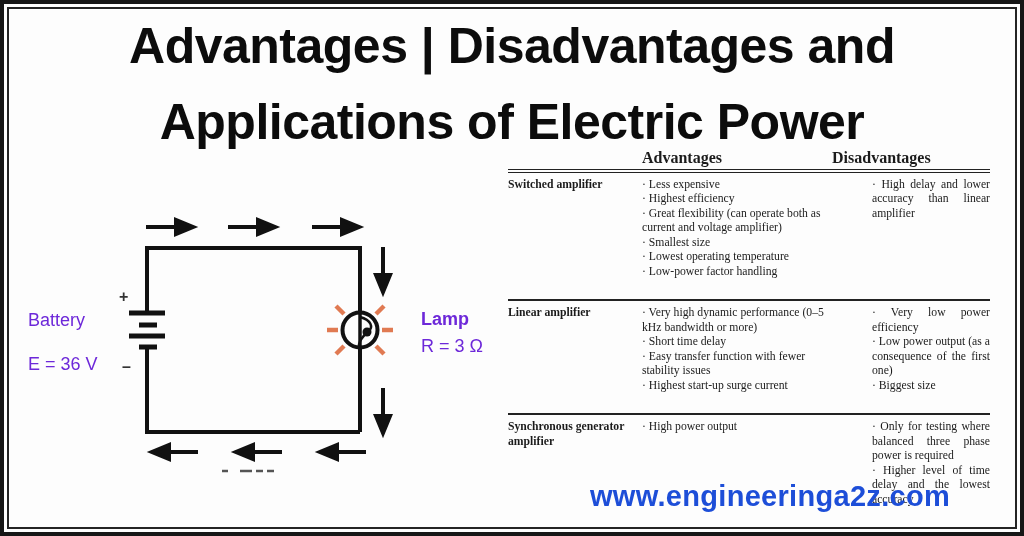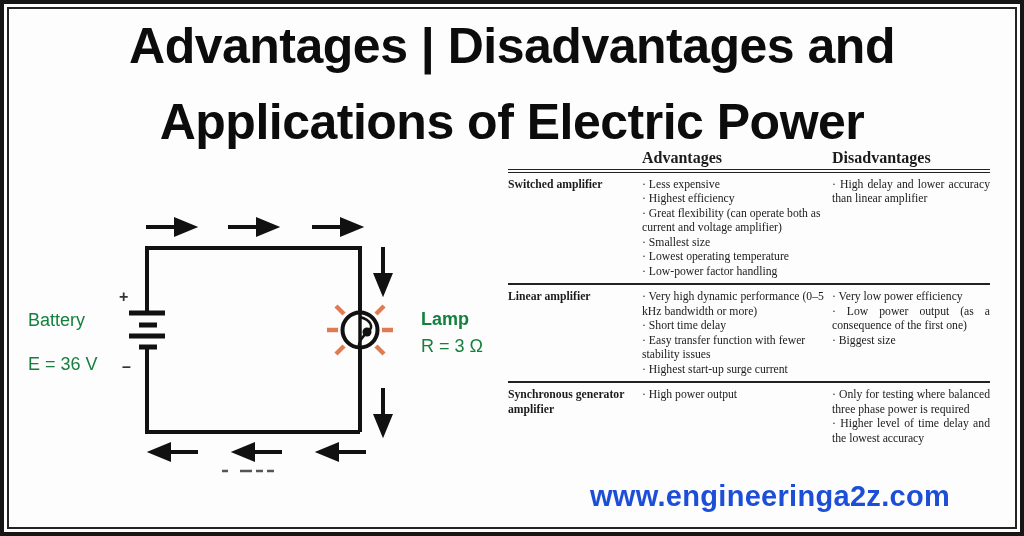--- a/index.html
+++ b/index.html
@@ -13,39 +13,39 @@
 
   .title {
     position:absolute; left:0; top:8px; width:1024px; text-align:center;
     font-weight:bold; font-size:50px; line-height:76px; color:#0c0c0c;
     letter-spacing:-0.5px; z-index:2;
   }
 
   
   .circuit-svg { position:absolute; left:0; top:205px; z-index:1; }
   .c-label {
-    position:absolute; color:#15803d; font-size:18px; line-height:22px;
+    position:absolute; color:#6d28d9; font-size:18px; line-height:22px;
     font-family:"Liberation Sans", sans-serif; z-index:2;
   }
   .polarity { font-size:16px; color:#333; font-weight:bold; }
 
   
   .amp-table {
     position:absolute; left:508px; top:151px; width:482px; z-index:2;
     display:grid; grid-template-columns:134px 190px 158px;
     font-family:"Liberation Serif", serif; font-size:11.7px; line-height:14.5px;
     color:#1b1b1b;
   }
   .amp-table .th { font-weight:bold; font-size:16px; padding-bottom:3px; }
   .rule-double { grid-column:1/-1; height:2px; border-top:1.4px solid #222; border-bottom:1.2px solid #222; }
   .rule-single { grid-column:1/-1; border-top:2px solid #222; }
-  .cell { padding-top:5px; padding-bottom:4px; }
+  .cell { padding-top:5px; padding-bottom:20px; }
   .cell.lbl { font-weight:bold; padding-right:8px; }
   .cell.adv { padding-right:8px; }
-  .cell.dis .item { text-align:justify; }
+  .cell.dis .item { text-align:justify;margin-left:40px; }
 
   
   .site-url {
     position:absolute; left:540px; top:480px; width:460px; text-align:center;
     font-weight:bold; font-size:29px; color:#1d4ed8; letter-spacing:0.3px; z-index:2;
   }
 </style>
 </head>
 <body>
 

